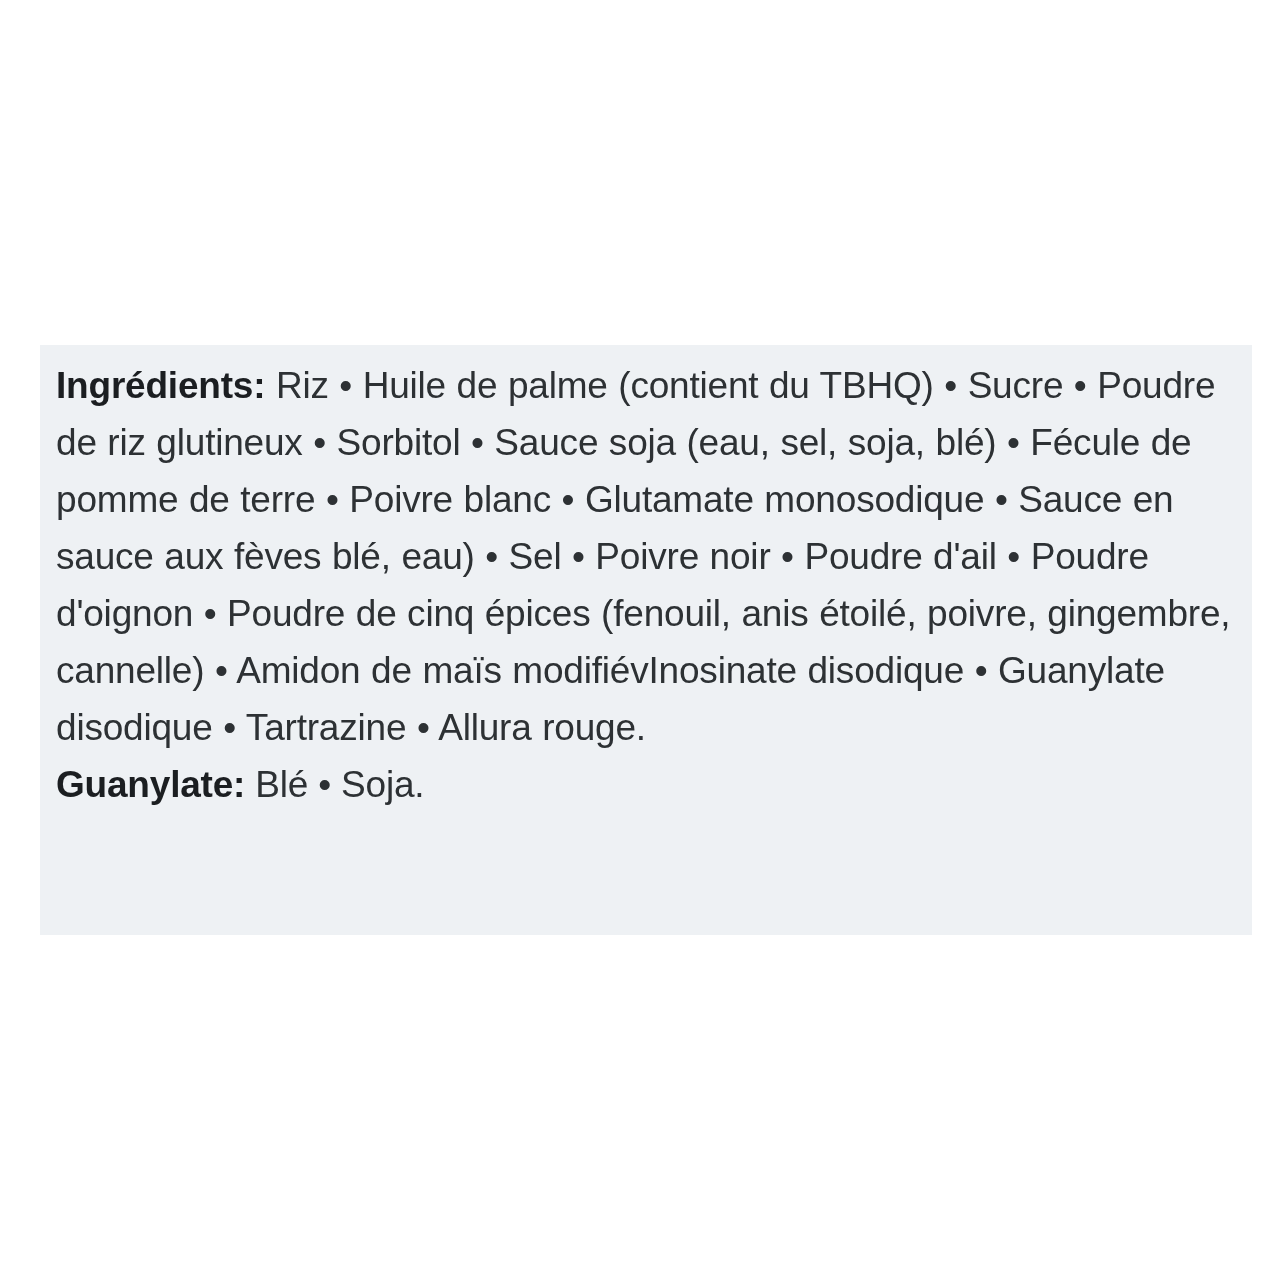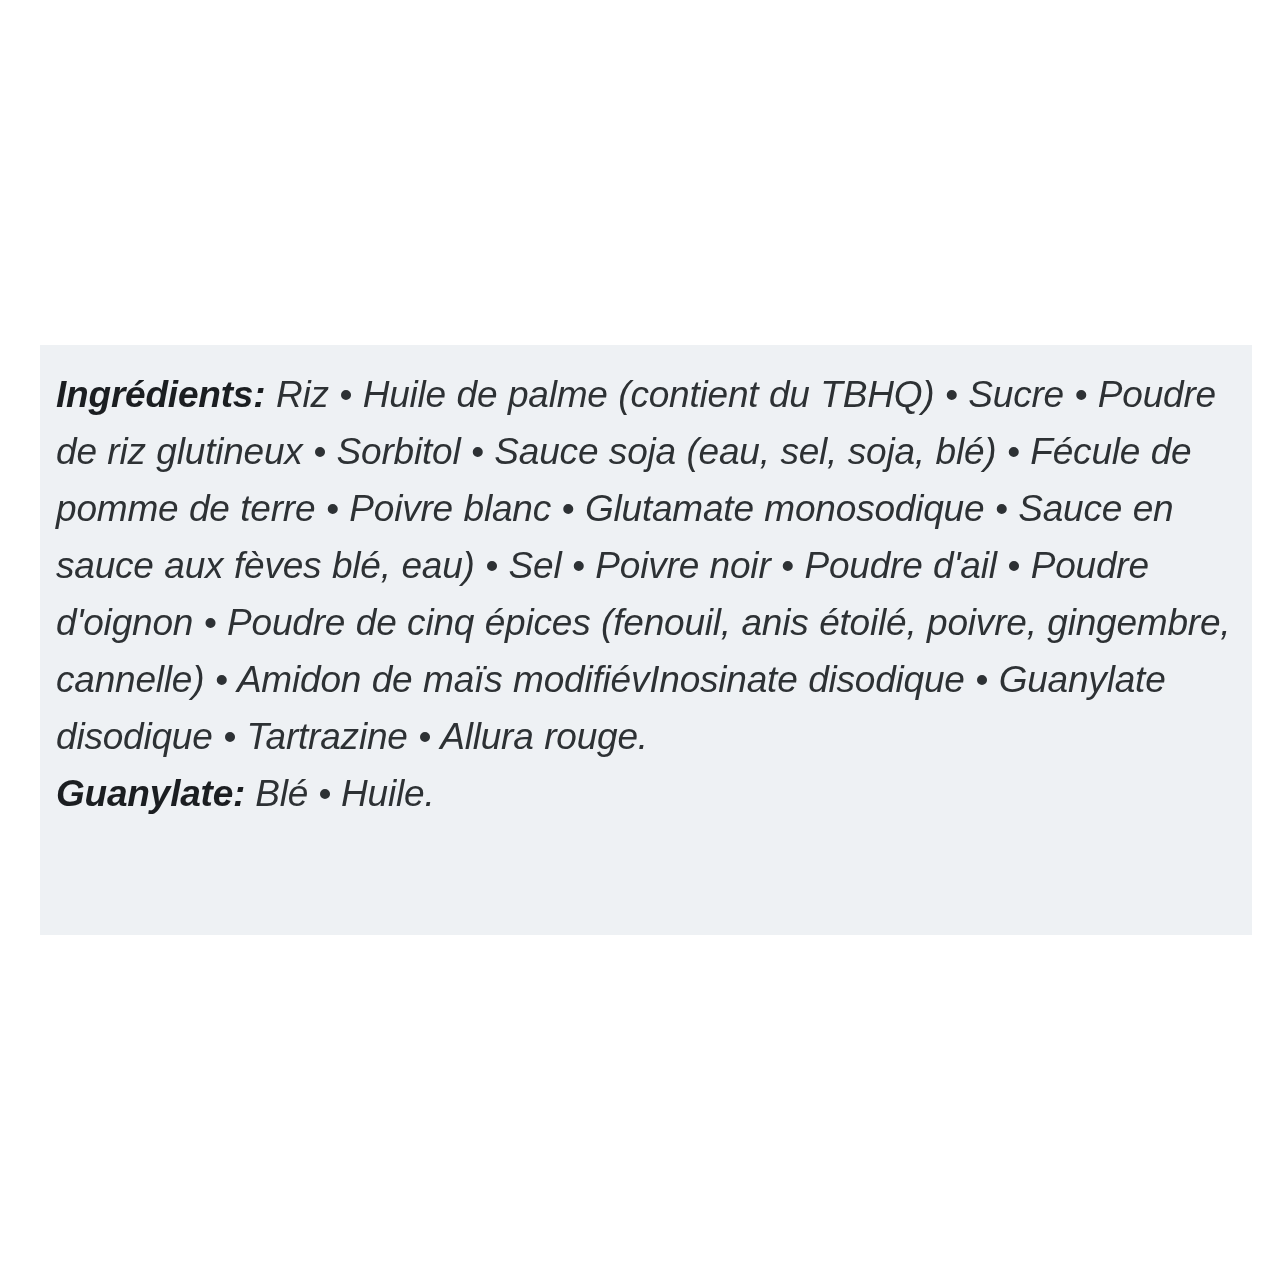--- a/index.html
+++ b/index.html
@@ -19,23 +19,22 @@
     left: 40px;
     top: 345px;
     width: 1212px;
     height: 590px;
     background: #eef1f4;
   }
 
   .label-inner {
     position: absolute;
     left: 16px;
-    top: 21px;
+    top: 12px;
     width: 1182px;
-    font-style: italic;
   }
 
   .ingredients-block {
     font-size: 37px;
     line-height: 57px;
     color: #2d3134;
     letter-spacing: -0.2px;
     word-spacing: 0.5px;
     text-align: left;
   }
@@ -61,18 +60,18 @@
 <body>
 
 <div class="label-panel">
   <div class="label-inner">
 
     <p class="ingredients-block" style="margin: 0px;">
       <span class="heading">Ingrédients:</span><span class="body-text"> Riz • Huile de palme (contient du TBHQ) • Sucre • Poudre de riz glutineux • Sorbitol • Sauce soja (eau, sel, soja, blé) • Fécule de pomme de terre • Poivre blanc • Glutamate monosodique • Sauce en sauce aux fèves blé, eau) • Sel • Poivre noir • Poudre d'ail • Poudre d'oignon • Poudre de cinq épices (fenouil, anis étoilé, poivre, gingembre, cannelle) • Amidon de maïs modifiévInosinate disodique • Guanylate disodique • Tartrazine • Allura rouge.</span>
     </p>
 
     <p class="contains-line" style="margin: 0px;">
-      <span class="heading">Guanylate:</span><span class="body-text"> Blé • Huile.</span>
+      <span class="heading">Guanylate:</span><span class="body-text"> Blé • Soja.</span>
     </p>
 
 
   </div>
 </div>
 
 </body></html>

